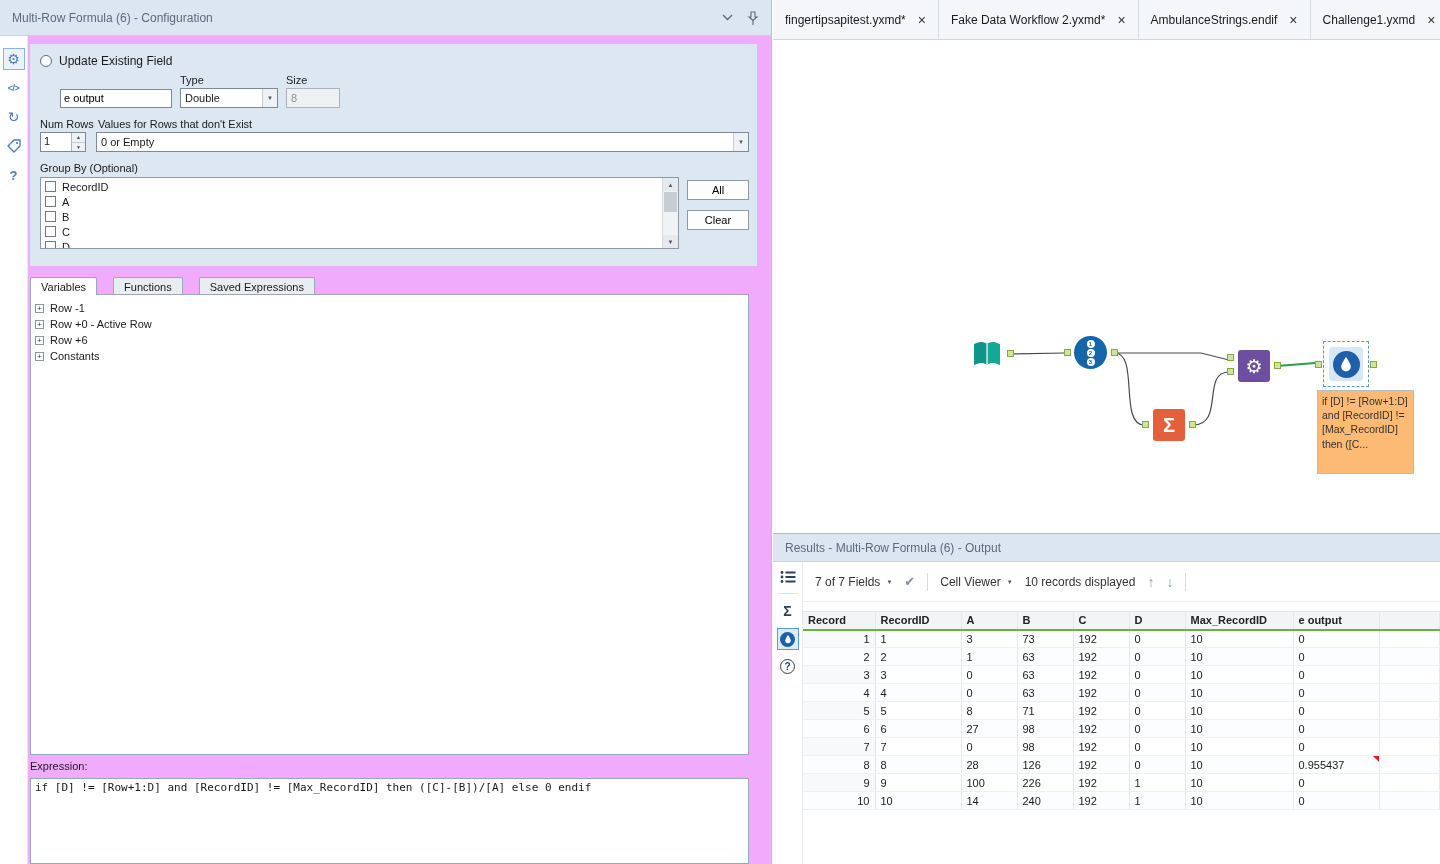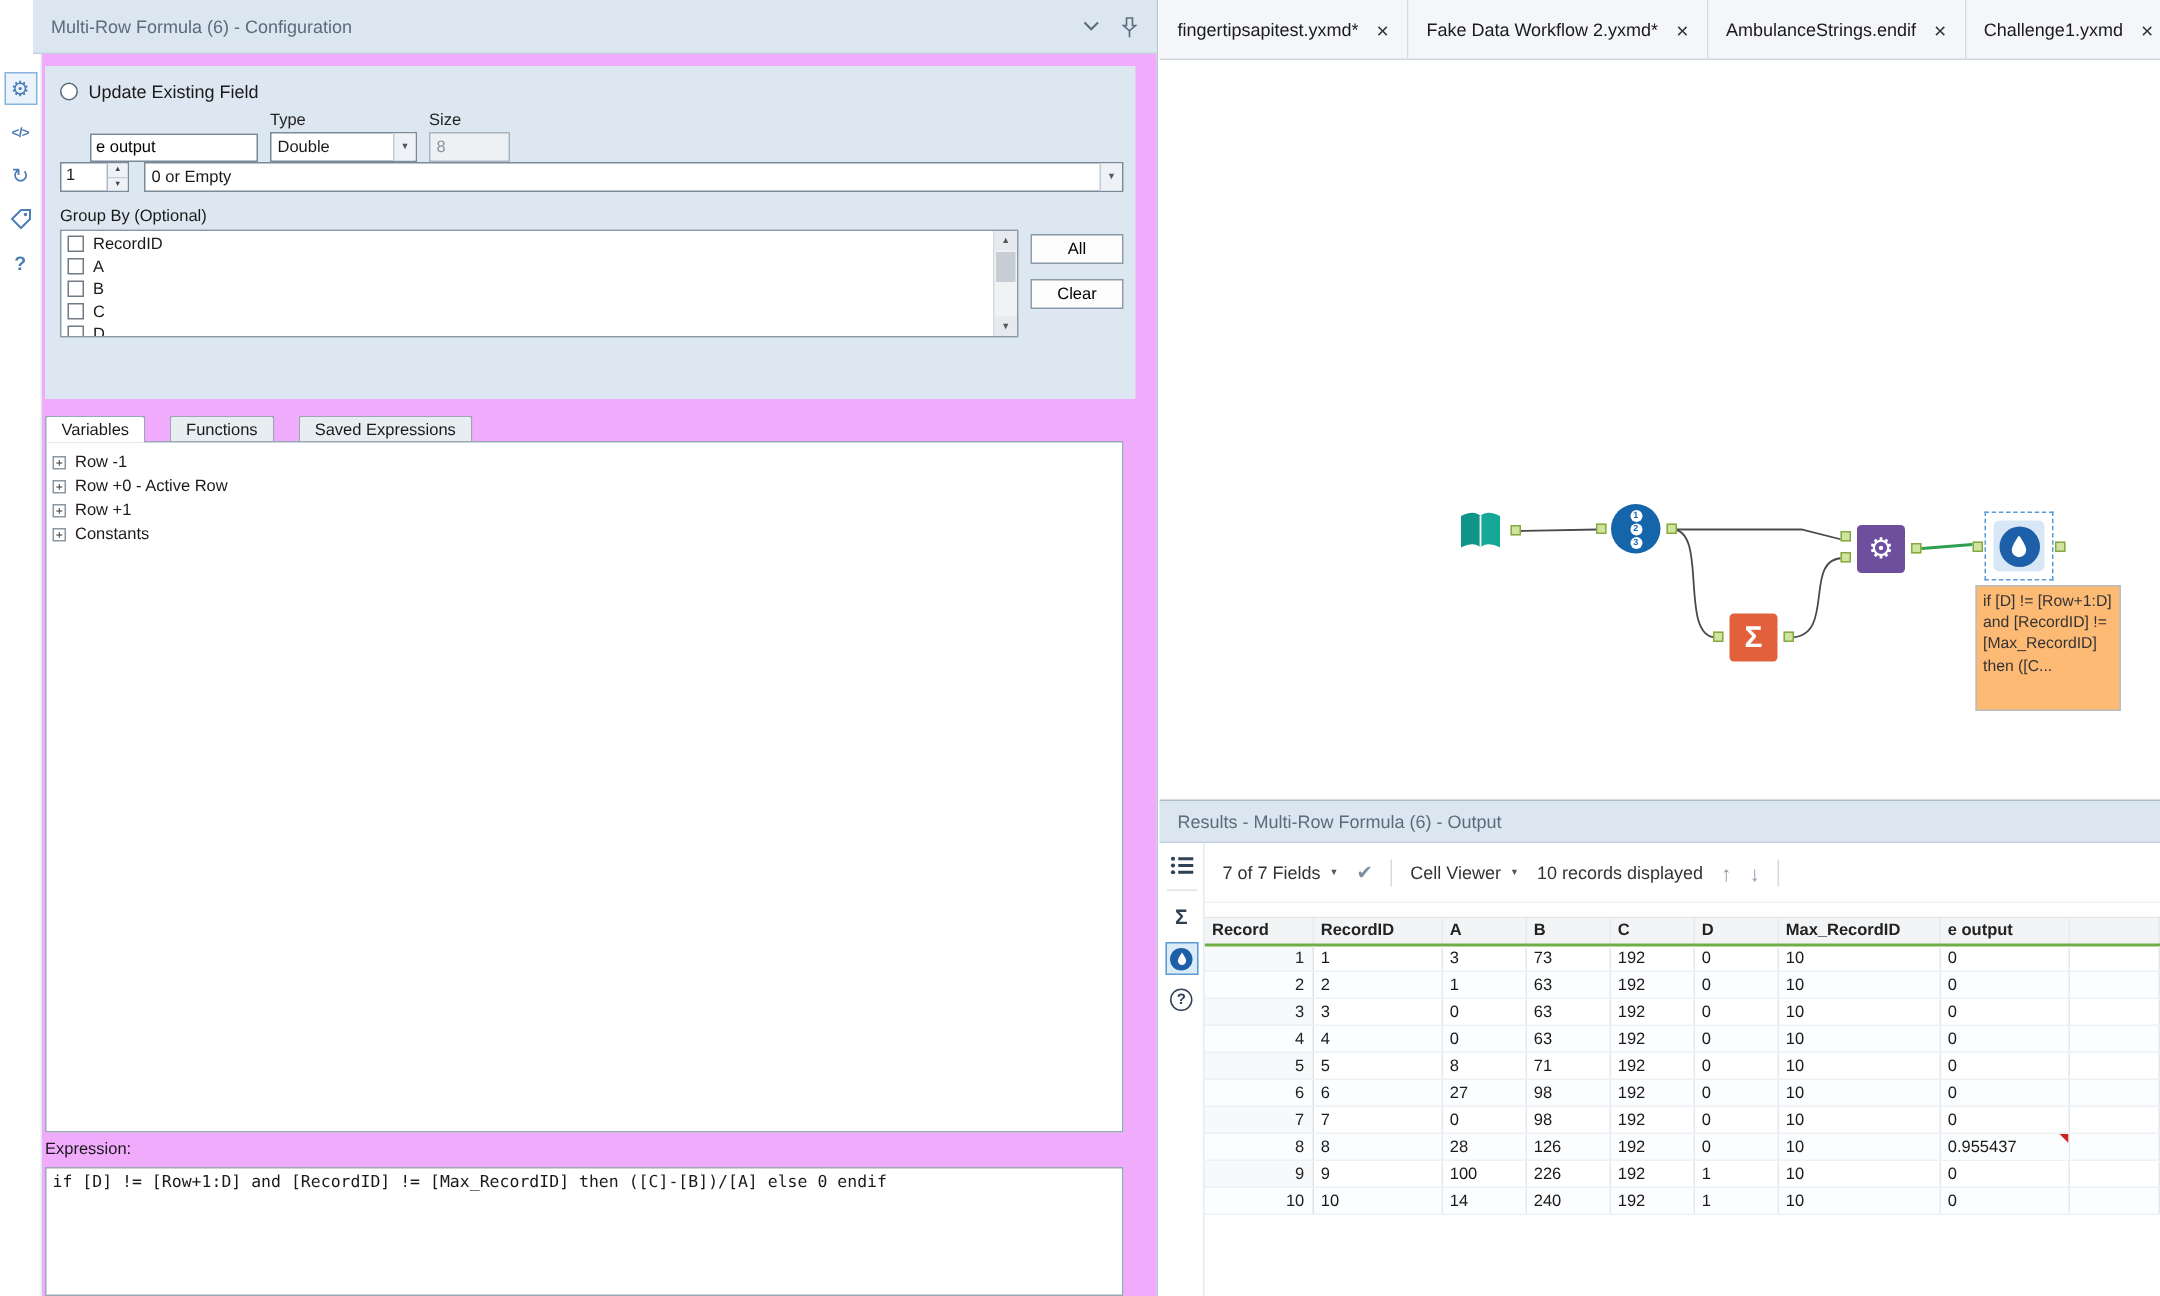--- a/index.html
+++ b/index.html
@@ -12,21 +12,21 @@
   
   .panel-titlebar {
     height:30px; background:#dce6f1; border-bottom:1px solid #c5d2df;
     display:flex; align-items:center; padding:0 12px; color:#5b6b7b; font-size:12px;
   }
   .panel-titlebar .title { flex:1; white-space:nowrap; overflow:hidden; }
   .tb-icon { margin-left:14px; display:flex; align-items:center; cursor:pointer; }
 
   
   #config-panel { position:absolute; left:0; top:0; width:772px; height:864px; background:#fff; border-right:1px solid #b9c3cf; }
-  #config-panel .panel-titlebar { height:36px;margin-left:22px; }
+  #config-panel .panel-titlebar { height:36px; }
 
   .tool-strip {
     position:absolute; left:0; top:36px; bottom:0; width:28px; background:#fff;
     border-right:1px solid #e4eaf0; display:flex; flex-direction:column; align-items:center; padding-top:12px; gap:7px;
   }
   .strip-icon { width:22px; height:22px; display:flex; align-items:center; justify-content:center; color:#4d7eb3; font-size:14px; }
   .strip-icon.selected { border:1px solid #8ab4dc; background:#eaf3fb; }
   .strip-icon.code { font-size:9px; font-weight:bold; letter-spacing:-0.5px; }
   .strip-icon.help { font-size:13px; font-weight:bold; }
 
@@ -187,20 +187,24 @@
       </div>
       <div class="inputs-row">
         <input class="text-input" value="e output" style="">
         <div class="dropdown">
           <span>Double</span>
           <span class="dd-btn">▼</span>
         </div>
         <div class="size-box">8</div>
       </div>
 
+      <div class="numrows-labels">
+        <span class="nr">Num Rows</span>
+        <span>Values for Rows that don't Exist</span>
+      </div>
       <div class="numrows-row">
         <div class="spinner">
           <span class="spin-val">1</span>
           <span class="spin-btns">
             <span>▲</span>
             <span>▼</span>
           </span>
         </div>
         <div class="dropdown values-dd">
           <span>0 or Empty</span>
@@ -255,21 +259,21 @@
         <div class="tree-row">
           <span class="expander">+</span>
           <span>Row -1</span>
         </div>
         <div class="tree-row">
           <span class="expander">+</span>
           <span>Row +0 - Active Row</span>
         </div>
         <div class="tree-row">
           <span class="expander">+</span>
-          <span>Row +1</span>
+          <span>Row +6</span>
         </div>
         <div class="tree-row">
           <span class="expander">+</span>
           <span>Constants</span>
         </div>
       </div>
 
     <div class="expr-label">Expression:</div>
     <div class="expr-box">if [D] != [Row+1:D] and [RecordID] != [Max_RecordID] then ([C]-[B])/[A] else 0 endif</div>
   </div>

